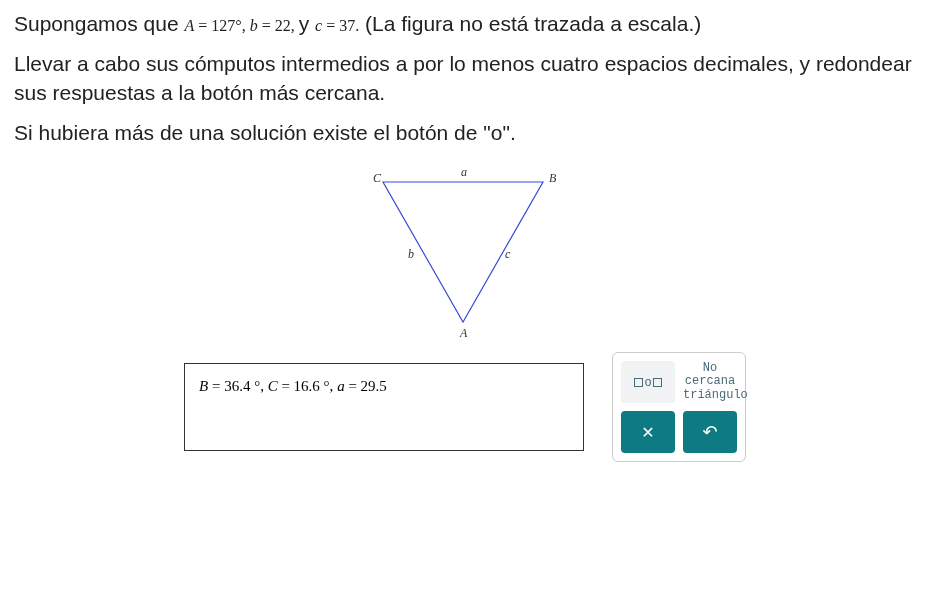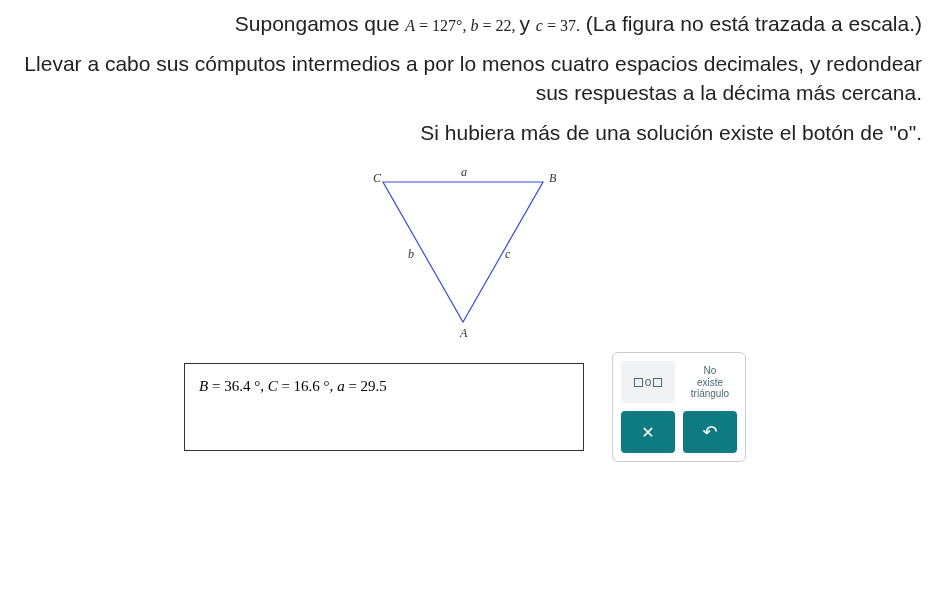--- a/index.html
+++ b/index.html
@@ -9,21 +9,20 @@
       width: 936px;
       height: 616px;
       overflow: hidden;
       padding: 10px 14px;
     }
     .problem-text {
       font-size: 21px;
       line-height: 1.35;
       color: #222;
       margin-bottom: 12px;
-      text-align: right;
     }
     .problem-text .math-var {
       font-family: 'Times New Roman', serif;
       font-style: italic;
       font-size: 16px;
     }
     .problem-text .math-eq {
       font-family: 'Times New Roman', serif;
       font-size: 16px;
     }
@@ -74,24 +73,25 @@
       font-size: 12px;
     }
     .tool-or {
       background: #f0f2f4;
       color: #4a6a78;
       font-family: Arial, sans-serif;
     }
     .tool-or .sq { display:inline-block; width:9px; height:9px; border:1px solid #4a6a78; margin:0 2px;}
     .tool-no {
       color: #4a6a78;
-      font-size: 10px;
+      font-size: 12px;
       line-height: 1.15;
       text-align: center;
       width: 54px;
+      font-family: Liberation Mono, monospace;
     }
     .tool-action {
       background: #0e7a82;
       color: #fff;
       width: 54px; height: 42px;
     }
     svg.tri { display:block; }
     .tri-label {
       font-family: 'Times New Roman', serif;
       font-style: italic;
@@ -99,21 +99,21 @@
       fill: #333;
     }
   </style>
 </head>
 <body>
 
 <div class="problem-text">
   <span>Supongamos que </span><span class="math-var">A</span><span class="math-eq"> = 127°, </span><span class="math-var">b</span><span class="math-eq"> = 22, </span><span class="normal-y">y </span><span class="math-var">c</span><span class="math-eq"> = 37.</span><span> (La figura no está trazada a escala.)</span><br>
 </div>
 
-<div class="problem-text">Llevar a cabo sus cómputos intermedios a por lo menos cuatro espacios decimales, y redondear sus respuestas a la décima más cercana.</div>
+<div class="problem-text">Llevar a cabo sus cómputos intermedios a por lo menos cuatro espacios decimales, y redondear sus respuestas a la botón más cercana.</div>
 
 <div class="problem-text">Si hubiera más de una solución existe el botón de "o".</div>
 
 <div class="figure-area">
   <svg class="tri" width="230" height="180" viewBox="0 0 230 180">
     <polygon points="30,20 190,20 110,160" fill="none" stroke="#3a4bd8" stroke-width="1.2"></polygon>
     <text class="tri-label" x="20" y="20">C</text>
     <text class="tri-label" x="196" y="20">B</text>
     <text class="tri-label" x="107" y="175">A</text>
     <text class="tri-label" x="108" y="14">a</text>
@@ -130,21 +130,21 @@
   </div>
 
   <div class="toolbox">
     <div class="tool-btn tool-or">
       <span class="sq"></span>
         <span>o</span>
         <span class="sq"></span>
     </div>
     <div class="tool-no">
       <div>No</div>
-      <div>existe</div>
+      <div>cercana</div>
       <div>triángulo</div>
     </div>
     <div class="tool-btn tool-action">
       <span style="font-size:16px;">✕</span>
     </div>
     <div class="tool-btn tool-action">
       <span style="font-size:18px;">↶</span>
     </div>
   </div>
 </div>

